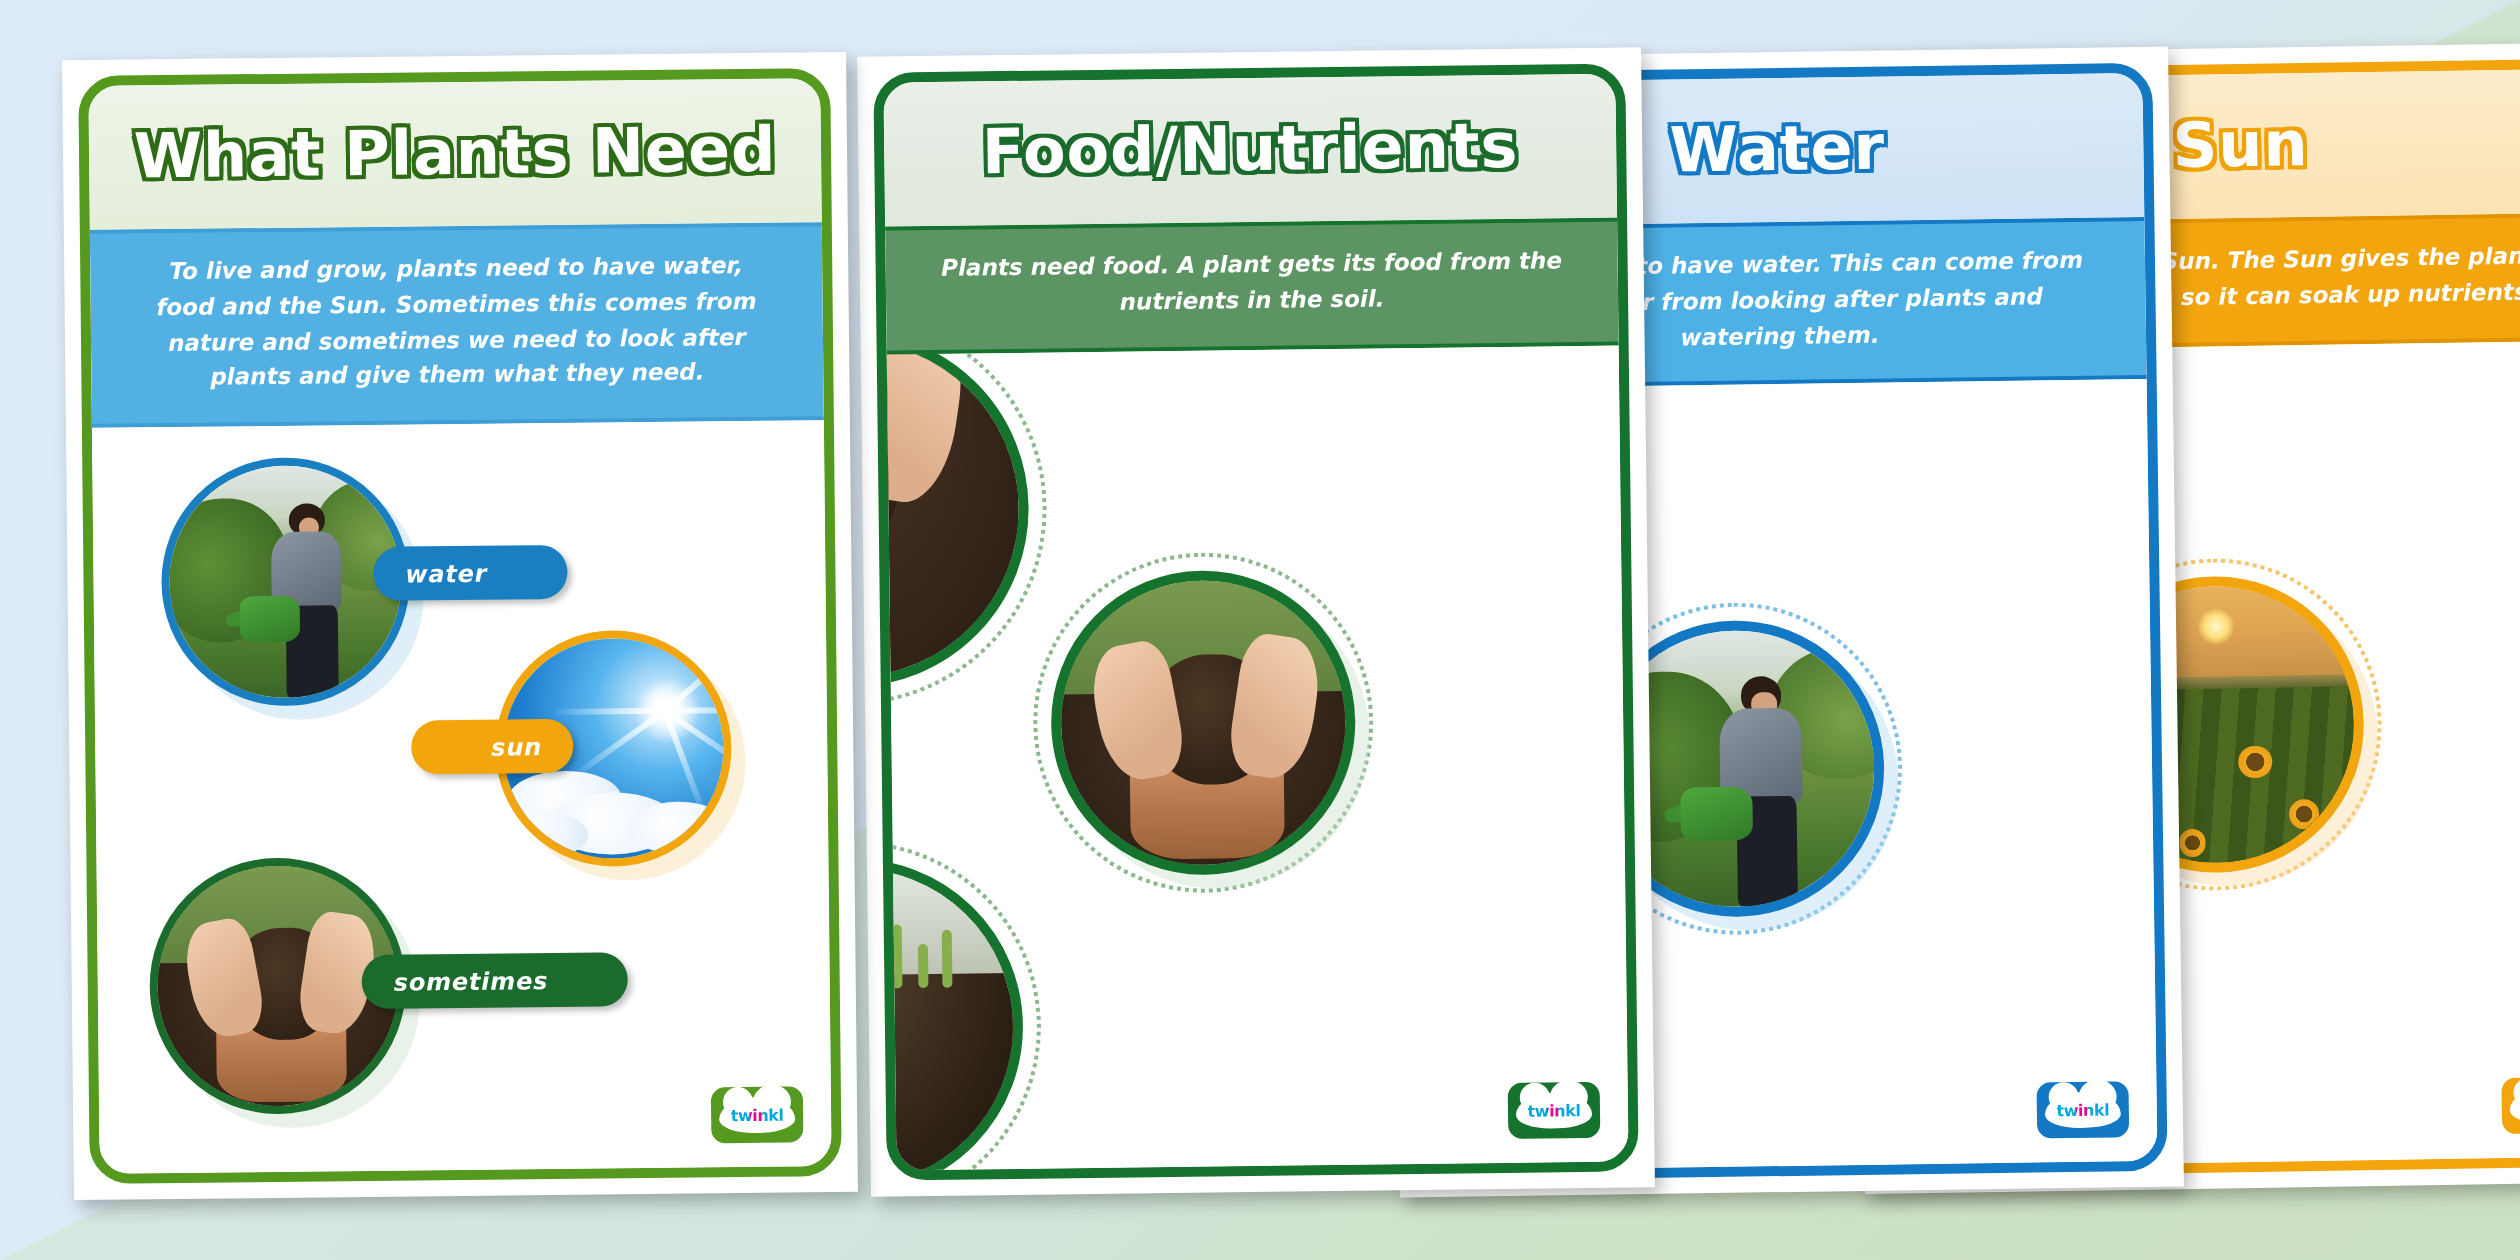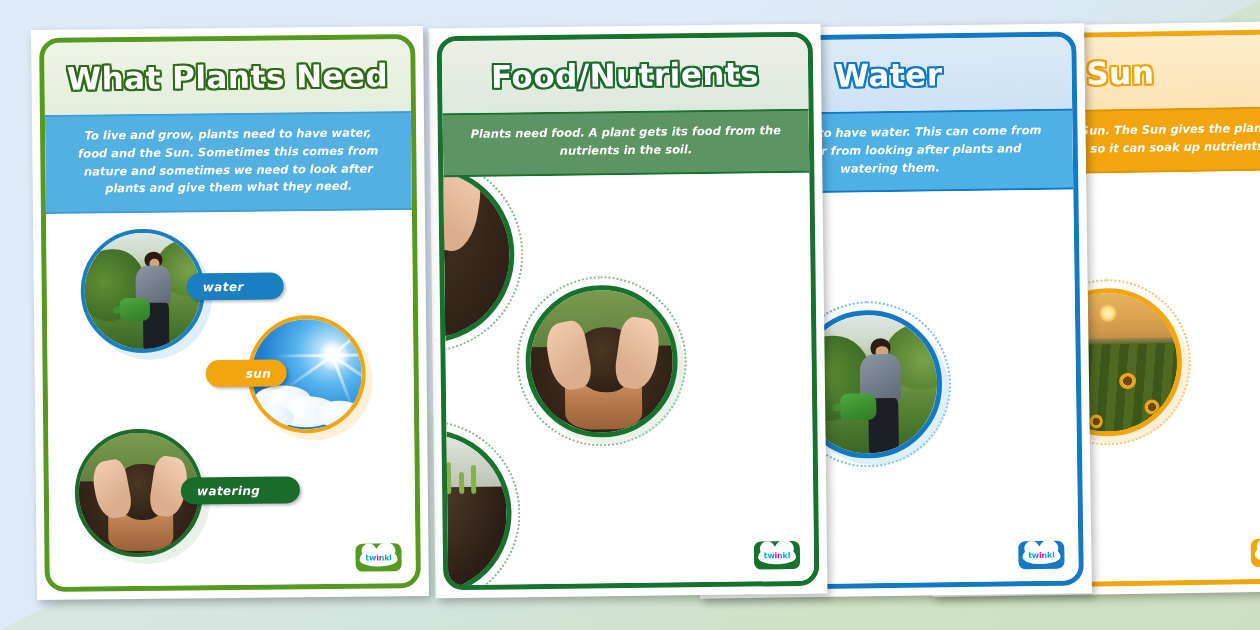--- a/index.html
+++ b/index.html
@@ -548,21 +548,21 @@
                 <div class="dirt-bg"></div>
               <div class="pot"></div>
                 <div class="pot-rim"></div>
               <div class="clod"></div>
               <div class="hand-l"></div>
                 <div class="hand-r"></div>
             </div>
           </div>
         </div>
         <div class="pill pill-left" style="left:132px; top:265px; background:#1a6b2c;">
-          <span>watering</span>
+          <span>sometimes</span>
         </div>
 
         <div class="logo" style="background:#55991f;">
           <div class="logo-cloud">
               <span class="logo-text">twinkl</span>
             </div>
         </div>
       </div>
     </div>
   </div>

